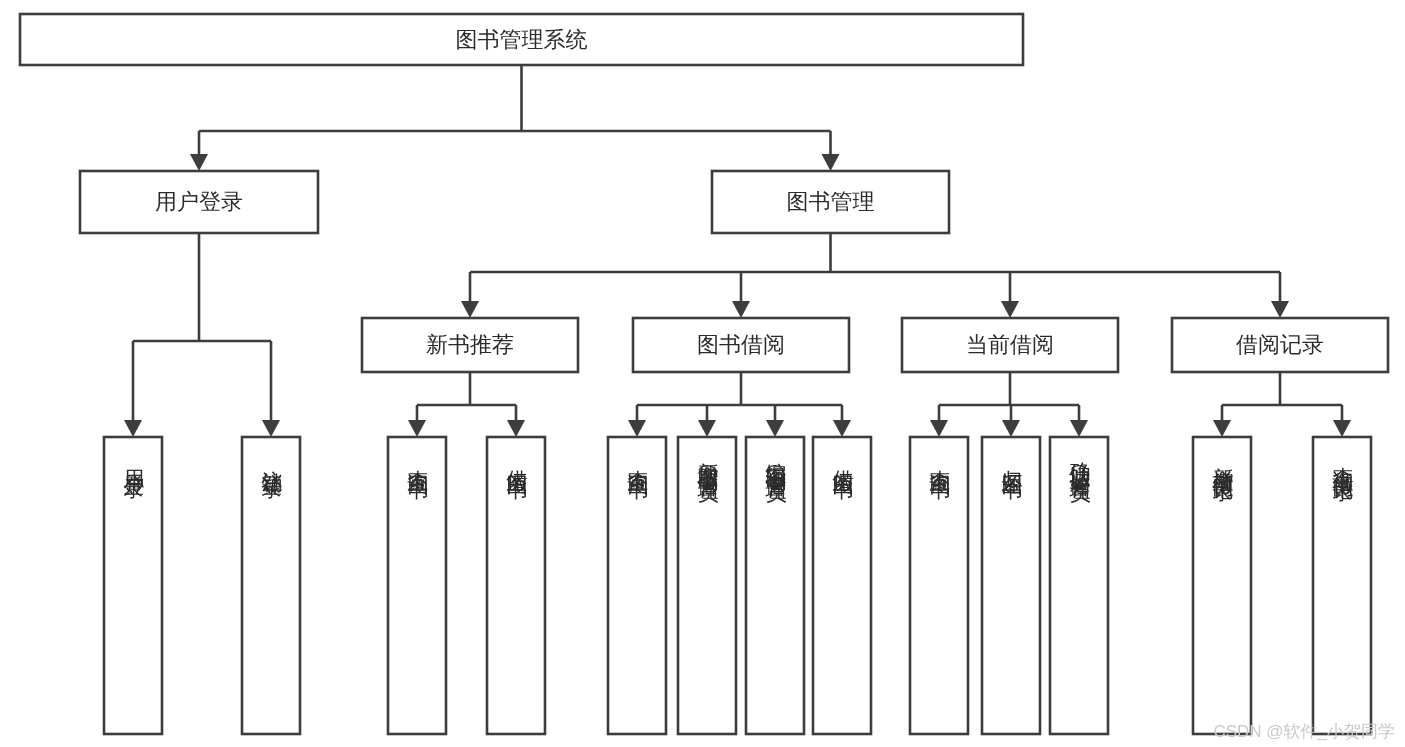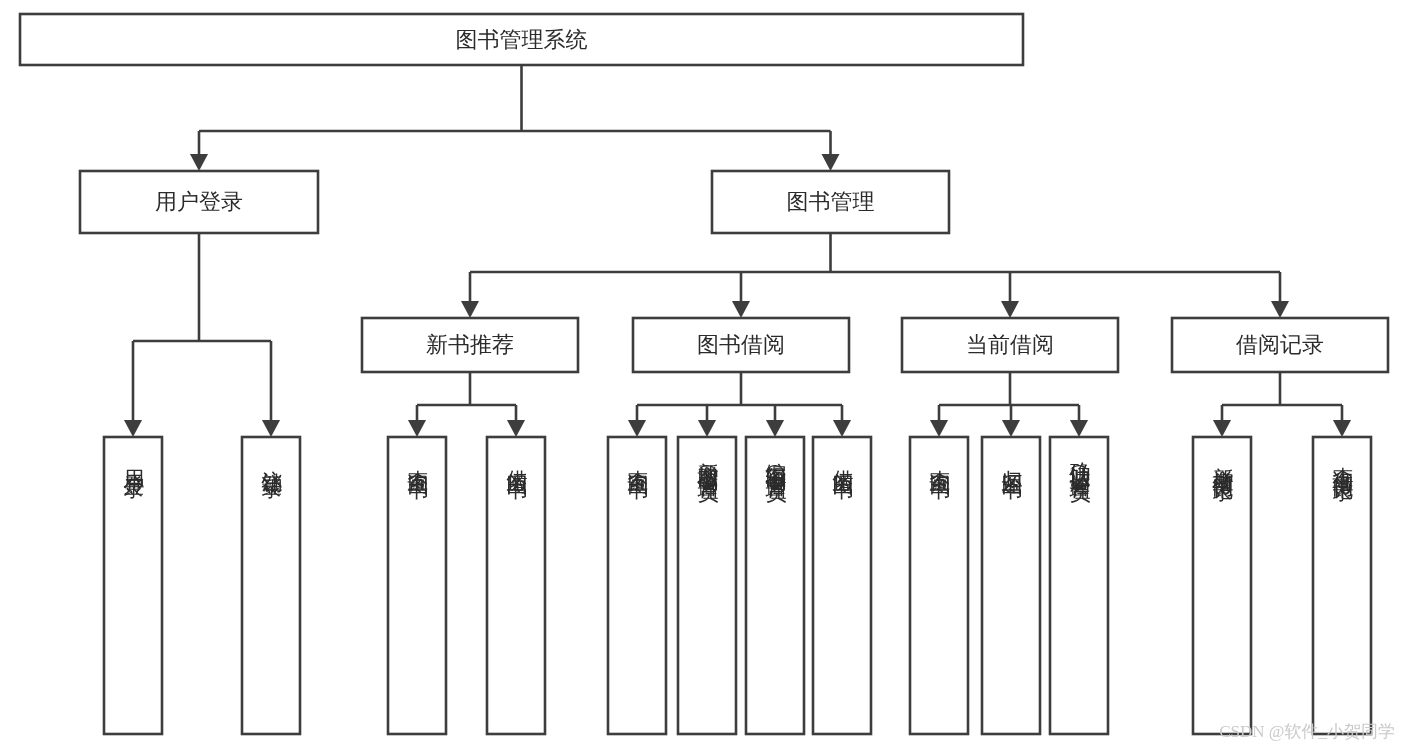--- a/index.html
+++ b/index.html
@@ -51,21 +51,21 @@
   .arrowhead {
     fill: #3d3d3d;
     stroke: none;
   }
   .watermark {
     position: absolute;
     right: 10px;
     bottom: 4px;
     color: #c9c9c9;
     font-size: 17px;
-    font-family: Liberation Serif, serif;
+    font-family: Liberation Sans, sans-serif;
     white-space: nowrap;
     pointer-events: none;
   }
 </style>
 </head>
 <body>
 
 <svg id="diagram" viewBox="0 0 1405 747" xmlns="http://www.w3.org/2000/svg">
   <g id="connector-layer">
       <line x1="521.5" y1="65" x2="521.5" y2="131" class="connector"></line>

